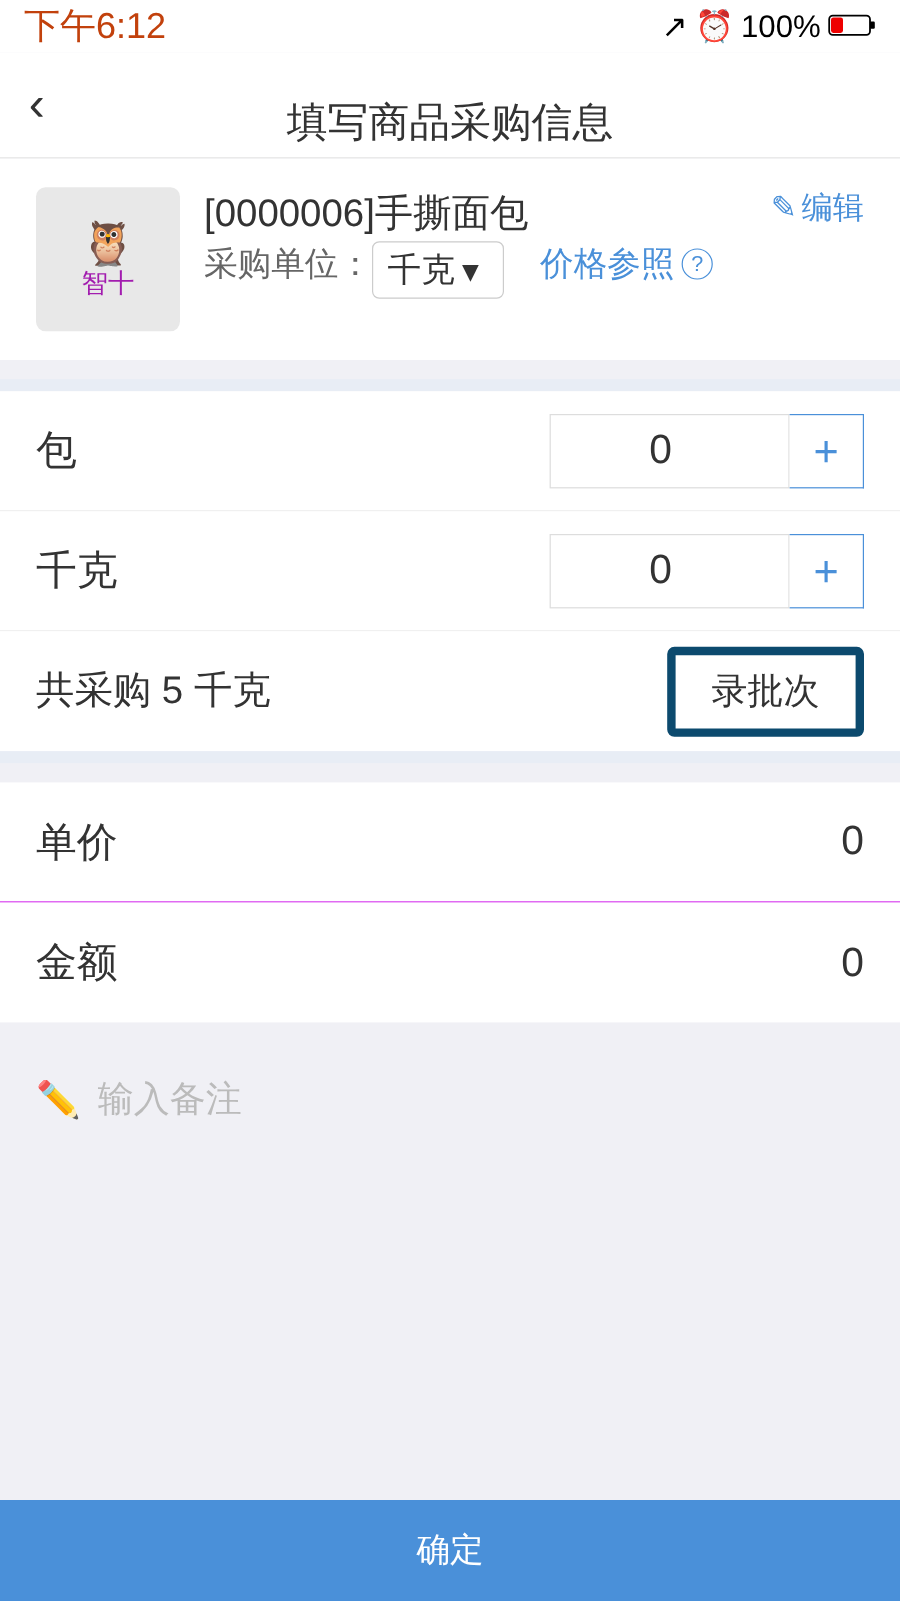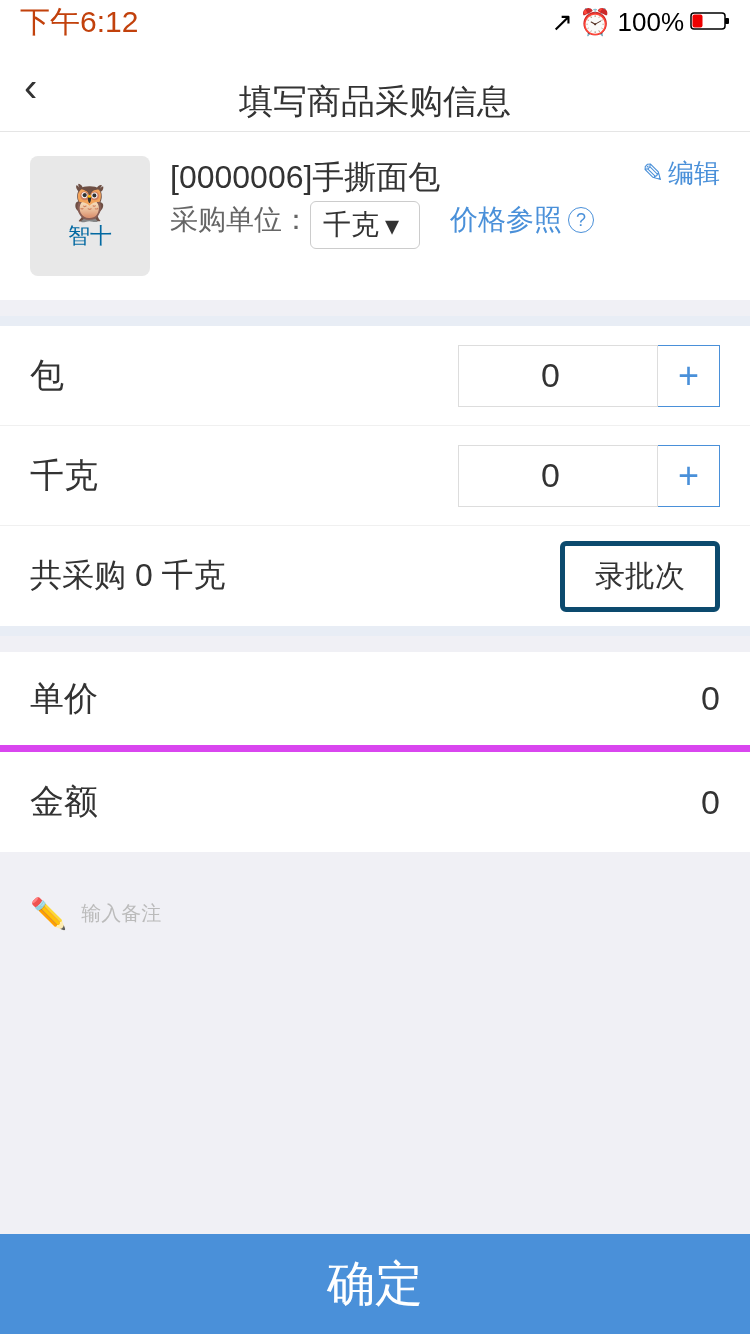--- a/index.html
+++ b/index.html
@@ -212,41 +212,41 @@
       display: flex;
       align-items: center;
       justify-content: space-between;
       border-bottom: none;
     }
     .summary-text {
       font-size: 32px;
       color: #333;
     }
     .batch-btn {
-      border: 5px solid #0c4a6e;
+      border: 7px solid #0c4a6e;
       border-radius: 6px;
       padding: 10px 30px;
       font-size: 30px;
       color: #333;
       background: #fff;
       cursor: pointer;
     }
 
     
     .price-section {
       background: #fff;
       margin-top: 16px;
     }
     .price-row {
       display: flex;
       align-items: center;
       justify-content: space-between;
       padding: 0 30px;
       height: 100px;
-      border-bottom: 7px solid #d946ef;
+      border-bottom: 1px solid #d946ef;
     }
     .price-row-label {
       font-size: 34px;
       color: #333;
     }
     .price-row-value {
       font-size: 34px;
       color: #333;
     }
 
@@ -258,38 +258,38 @@
       display: flex;
       align-items: center;
       gap: 14px;
       min-height: 80px;
     }
     .remark-icon {
       font-size: 30px;
       color: #aaa;
     }
     .remark-placeholder {
-      font-size: 20px;
+      font-size: 30px;
       color: #bbb;
     }
 
     
     .empty-space {
       background: #f0f0f5;
       flex: 1;
       min-height: 300px;
     }
 
     
     .confirm-btn {
       width: 750px;
-      height: 100px;
+      height: 84px;
       background: #4a90d9;
       color: #fff;
-      font-size: 48px;
+      font-size: 28px;
       display: flex;
       align-items: center;
       justify-content: center;
       cursor: pointer;
       position: fixed;
       bottom: 0;
       left: 0;
     }
 
     .page-content {
@@ -320,21 +320,21 @@
   <div class="nav-back">‹</div>
   <div class="nav-title">填写商品采购信息</div>
 </div>
 
 <div class="page-content">
 
   <div class="product-card">
     <div class="product-thumb">
       <div class="product-thumb-logo">
         <span style="font-size:36px; color:#999;">🦉</span>
-        <span style="font-size:22px; color:#0369a1; margin-top:4px;">智十</span>
+        <span style="font-size:22px; color:#a21caf; margin-top:4px;">智十</span>
       </div>
     </div>
     <div class="product-info">
       <div class="product-name-row">
         <div class="product-name">[0000006]手撕面包</div>
         <div class="edit-btn">
           <span>✎</span>
           <span>编辑</span>
         </div>
       </div>
@@ -369,21 +369,21 @@
       <span class="input-row-sublabel"></span>
       <div class="input-row-right">
         <input class="qty-input" type="number" value="0" style="">
         <button class="plus-btn">+</button>
       </div>
     </div>
 
   </div>
 
   <div class="summary-section">
-    <span class="summary-text">共采购 0 千克</span>
+    <span class="summary-text">共采购 5 千克</span>
     <button class="batch-btn">录批次</button>
   </div>
 
   <div class="divider-blue"></div>
 
   <div class="price-section">
     <div class="price-row">
       <span class="price-row-label">单价</span>
       <span class="price-row-value">0</span>
     </div>

